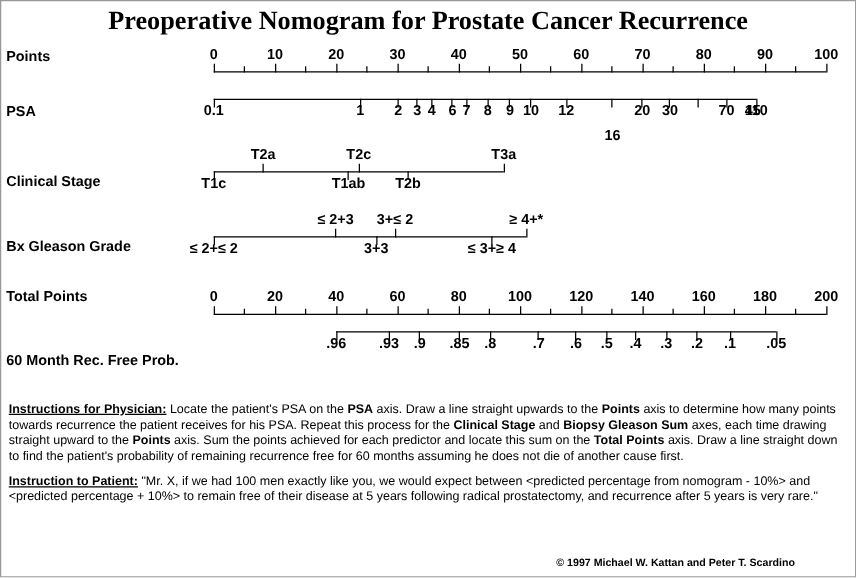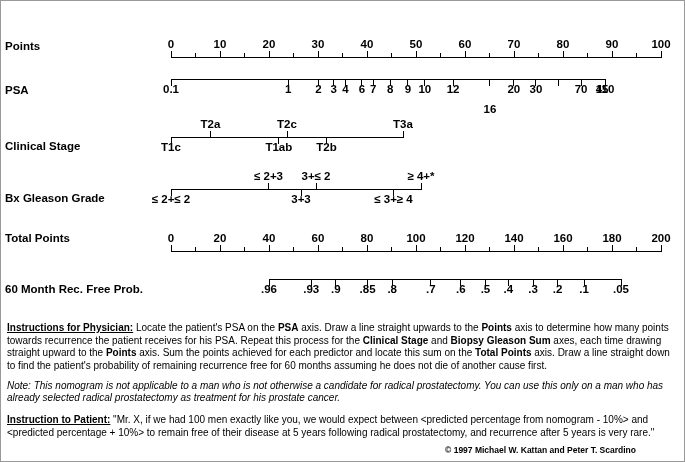--- a/index.html
+++ b/index.html
@@ -31,20 +31,21 @@
   .i { font-style:italic; }
   .u { text-decoration:underline; }
   .footer-left { position:absolute; left:6px; bottom:7px; font-size:8.5px; font-weight:bold; white-space:nowrap; }
   .footer-right { position:absolute; right:48px; bottom:5px; font-size:8.5px; font-weight:bold; text-align:center; line-height:1.35; }
 </style>
 </head>
 <body>
 
 <div class="page">
 
+  <div class="title">Preoperative Nomogram for Prostate Cancer Recurrence</div>
 
   <div class="row-label" style="top:39px">Points</div>
   <div class="row-label" style="top:83px">PSA</div>
   <div class="row-label" style="top:139px">Clinical Stage</div>
   <div class="row-label" style="top:191px">Bx Gleason Grade</div>
   <div class="row-label" style="top:231px">Total Points</div>
   <div class="row-label" style="top:282px">60 Month Rec. Free Prob.</div>
 
   <div class="axis" style="left:170px; top:56px;  width:490px">
       <div class="axis-line"></div>
@@ -176,21 +177,21 @@
       <div class="tick-label up" style="left: 60%;">120</div>
       <div class="tick up" style="left: 70%;"></div>
       <div class="tick-label up" style="left: 70%;">140</div>
       <div class="tick up" style="left: 80%;"></div>
       <div class="tick-label up" style="left: 80%;">160</div>
       <div class="tick up" style="left: 90%;"></div>
       <div class="tick-label up" style="left: 90%;">180</div>
       <div class="tick up" style="left: 100%;"></div>
       <div class="tick-label up" style="left: 100%;">200</div>
     </div>
-  <div class="axis" style="left:268px; top:278px; width:352px">
+  <div class="axis" style="left:268px; top:264px; width:352px">
       <div class="axis-line"></div>
       <div class="tick down" style="left: 0%;"></div>
       <div class="tick-label down" style="left: 0%;">.96</div>
       <div class="tick down" style="left: 12%;"></div>
       <div class="tick-label down" style="left: 12%;">.93</div>
       <div class="tick down" style="left: 19%;"></div>
       <div class="tick-label down" style="left: 19%;">.9</div>
       <div class="tick down" style="left: 28%;"></div>
       <div class="tick-label down" style="left: 28%;">.85</div>
       <div class="tick down" style="left: 35%;"></div>
@@ -208,21 +209,20 @@
       <div class="tick down" style="left: 82%;"></div>
       <div class="tick-label down" style="left: 82%;">.2</div>
       <div class="tick down" style="left: 89.5%;"></div>
       <div class="tick-label down" style="left: 89.5%;">.1</div>
       <div class="tick down" style="left: 100%;"></div>
       <div class="tick-label down" style="left: 100%;">.05</div>
     </div>
 
   <div class="text-block" style="top:321px">
     <p class="para"><span class="b u">Instructions for Physician:</span><span>  Locate the patient's PSA on the </span><span class="b">PSA</span><span> axis.  Draw a line straight upwards to the </span><span class="b">Points</span><span> axis to determine how many points towards recurrence the patient receives for his PSA.  Repeat this process for the </span><span class="b">Clinical Stage</span><span> and </span><span class="b">Biopsy Gleason Sum</span><span> axes, each time drawing straight upward to the </span><span class="b">Points</span><span> axis.  Sum the points achieved for each predictor and locate this sum on the </span><span class="b">Total Points</span><span> axis.  Draw a line straight down to find the patient's probability of remaining recurrence free for 60 months assuming he does not die of another cause first.</span></p>
-    <p class="para" style="margin-bottom:9px"><span class="i">Note:</span><span class="i">  This nomogram is not applicable to a man who is not otherwise a candidate for radical prostatectomy.  You can use this only on a man who has already selected radical prostatectomy as treatment for his prostate cancer.</span></p>
     <p class="para"><span class="b u">Instruction to Patient:</span><span>  "Mr. X, if we had 100 men exactly like you, we would expect between &lt;predicted percentage from nomogram - 10%&gt; and &lt;predicted percentage + 10%&gt; to remain free of their disease at 5 years following radical prostatectomy, and recurrence after 5 years is very rare."</span></p>
   </div>
 
   <div class="footer-right">
     <div>©  1997   Michael W. Kattan and Peter T. Scardino</div>
   </div>
 
 </div>
 
 </body></html>

